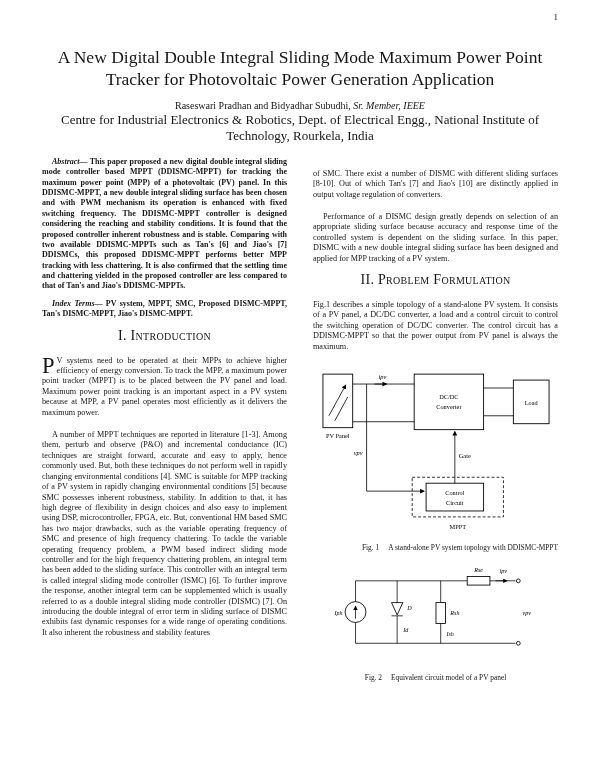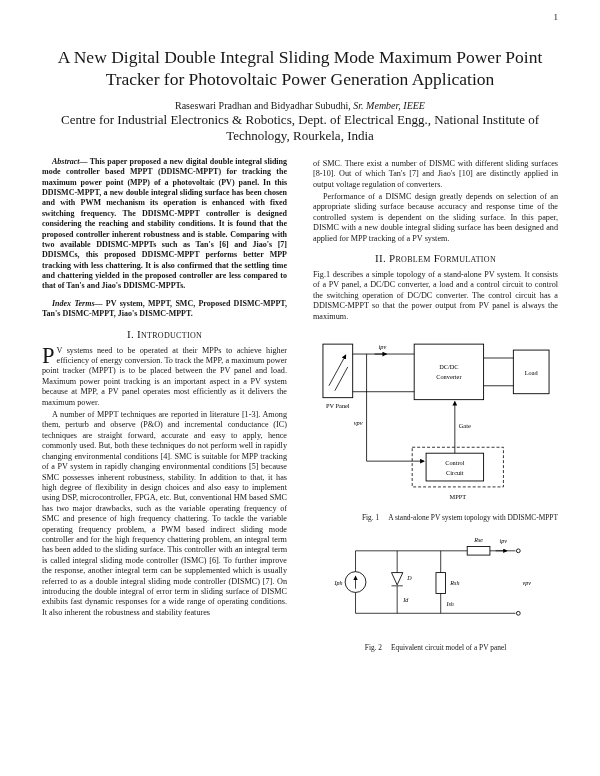--- a/index.html
+++ b/index.html
@@ -11,22 +11,22 @@
   }
   .page-number { position:absolute; top:12px; right:42px; font-size:9px; }
   .title { font-size:17.5px; font-weight:normal; text-align:center; margin:16px 6px 9px; line-height:1.28; }
   .authors { text-align:center; font-size:10px; margin:2px 0 1px; }
   .authors .mem { font-style:italic; }
   .affiliation { text-align:center; font-size:13px; margin-bottom:13px; }
   .columns { display:flex; gap:26px; text-align:justify; }
   .col { flex:1; min-width:0; }
   .abstract, .index-terms { font-size:8px; font-weight:bold; line-height:1.3; margin:0 0 7px; text-indent:10px; }
   .abs-label, .it-label { font-style:italic; }
-  .sec-heading { text-align:center; font-size:11px; font-weight:normal; font-variant:small-caps; letter-spacing:0.3px; margin:8px 0 6px; }
-  .body-p { font-size:8.2px; line-height:1.27; margin:2px 0 2px; text-indent:10px; }
+  .sec-heading { text-align:center; font-size:14px; font-weight:normal; font-variant:small-caps; letter-spacing:0.3px; margin:8px 0 6px; }
+  .body-p { font-size:8.2px; line-height:1.27; margin:12px 0 2px; text-indent:10px; }
   .body-p.noindent { text-indent:0; }
   .dropcap { float:left; font-size:22.5px; line-height:17px; padding:1px 2px 0 0; }
   figure { margin:8px 0 5px; padding:0; text-align:center; }
   .figcap { font-size:7.4px; line-height:1.25; text-align:right; margin-top:3px; text-indent:0; }
   .figcap .fig-label { margin-right:9px; }
   .figcap.center { text-align:center; }
   svg { overflow:visible; }
   svg .ln { stroke:#000; stroke-width:0.8; fill:none; }
   svg .bx { stroke:#000; stroke-width:0.9; fill:none; }
   svg .dash { stroke:#000; stroke-width:0.8; fill:none; stroke-dasharray:3 2; }

